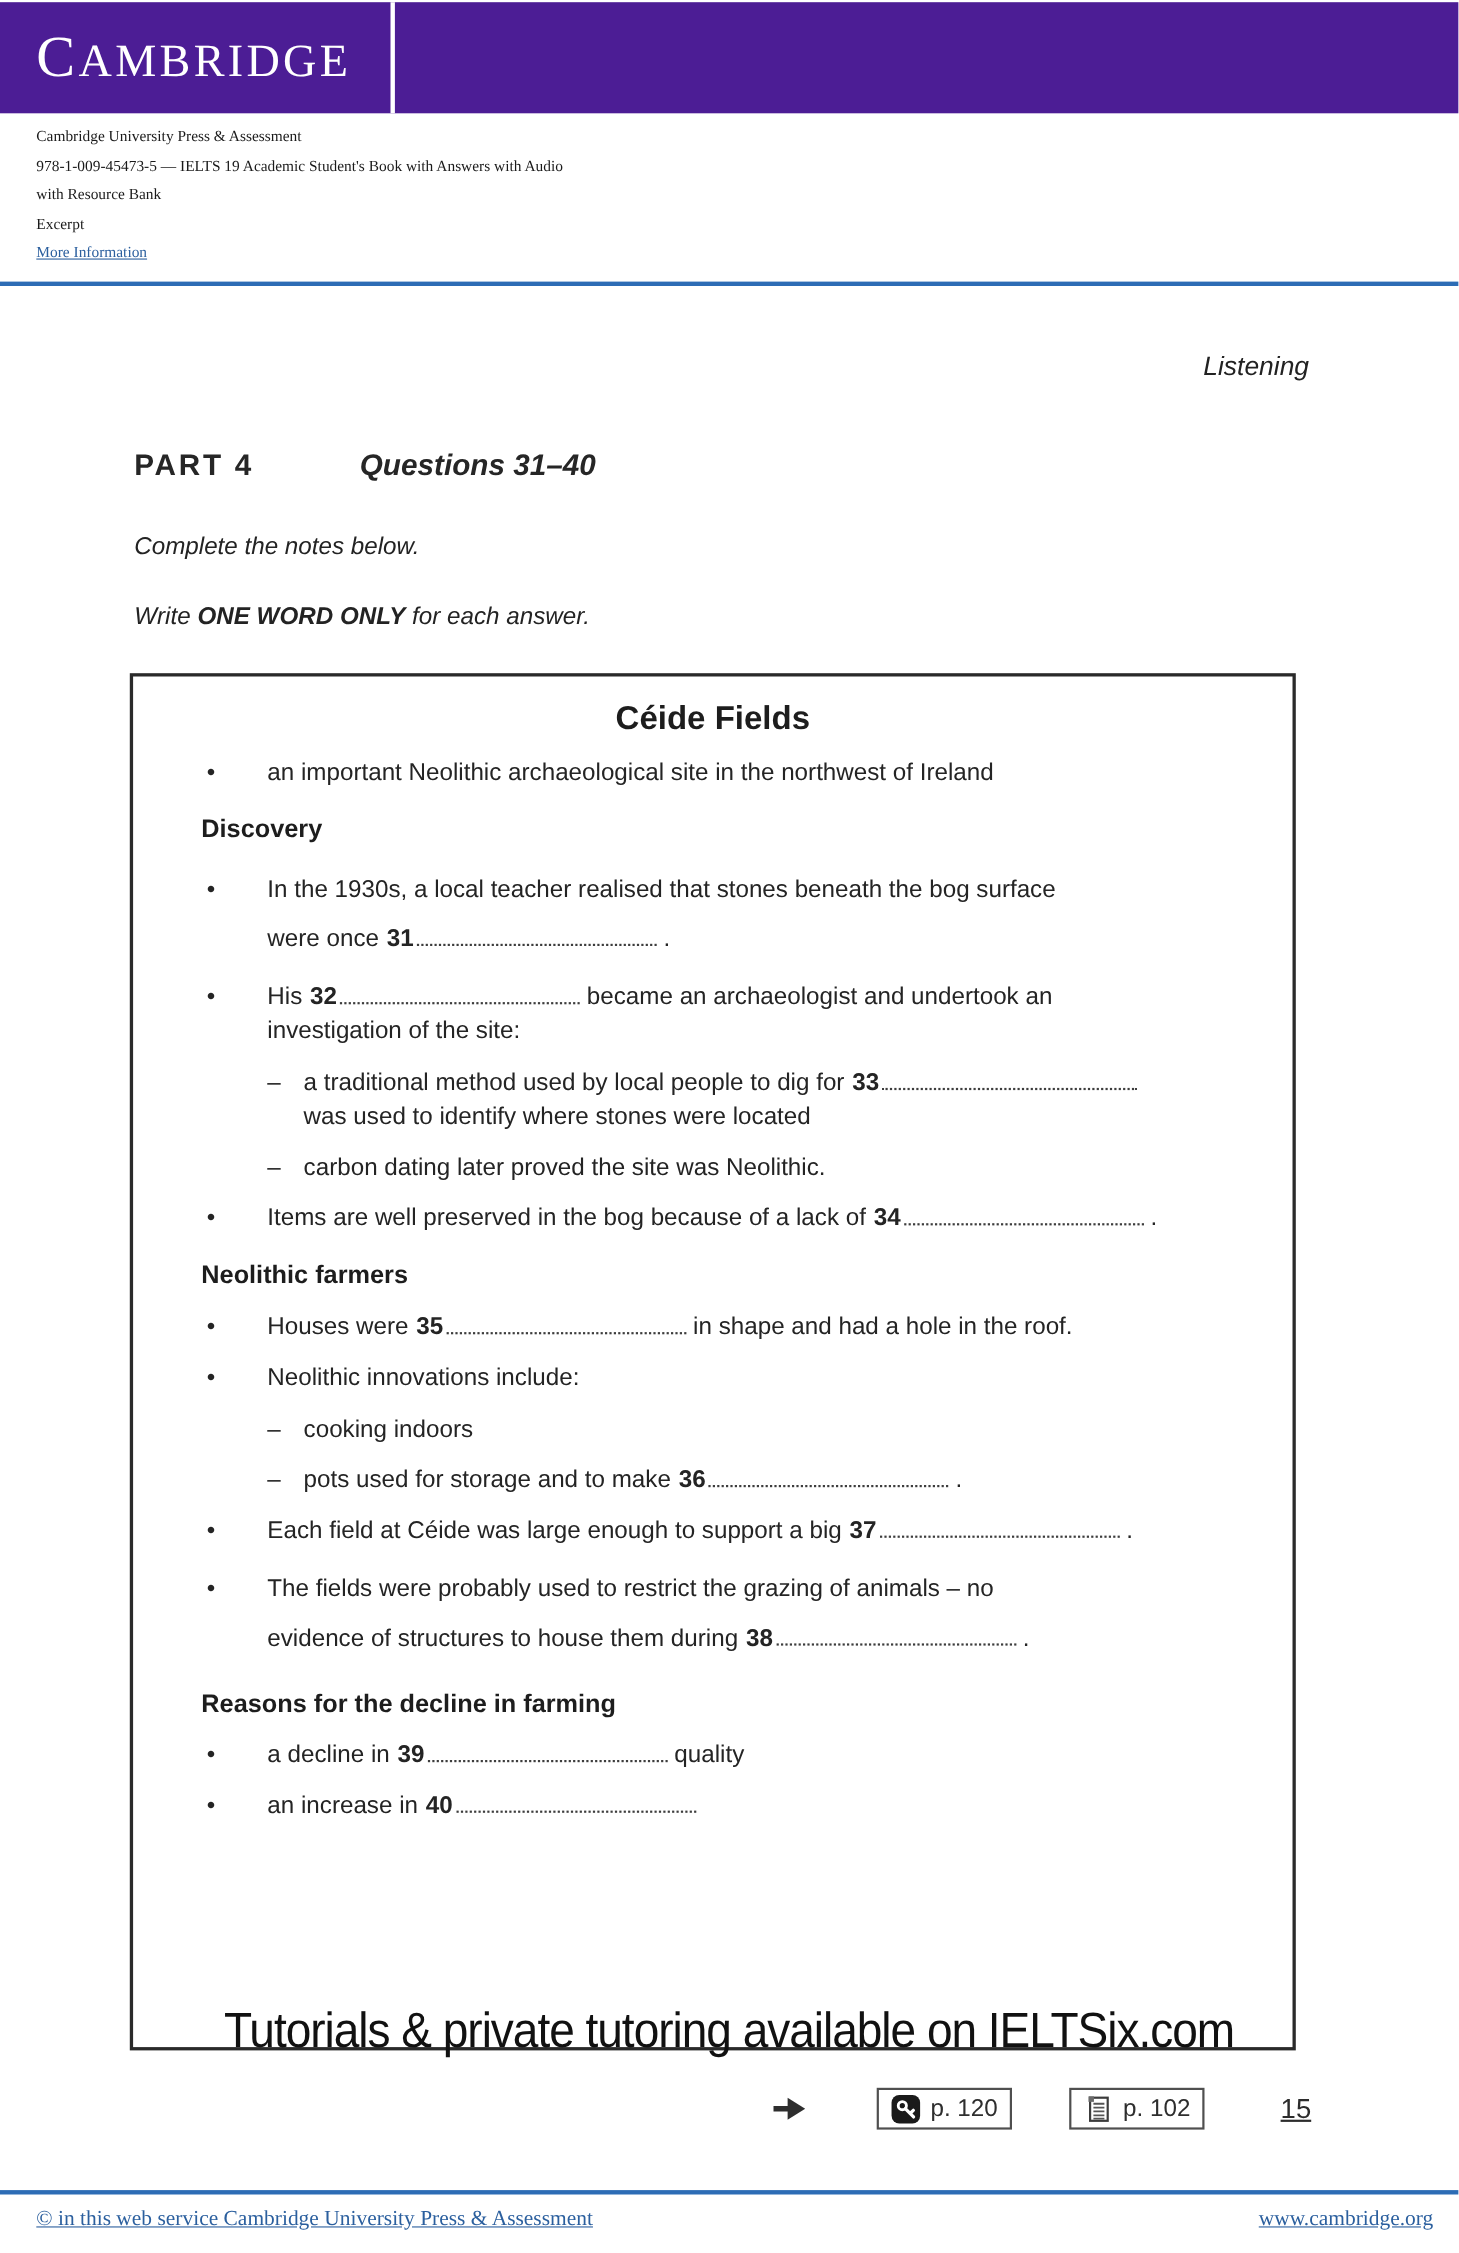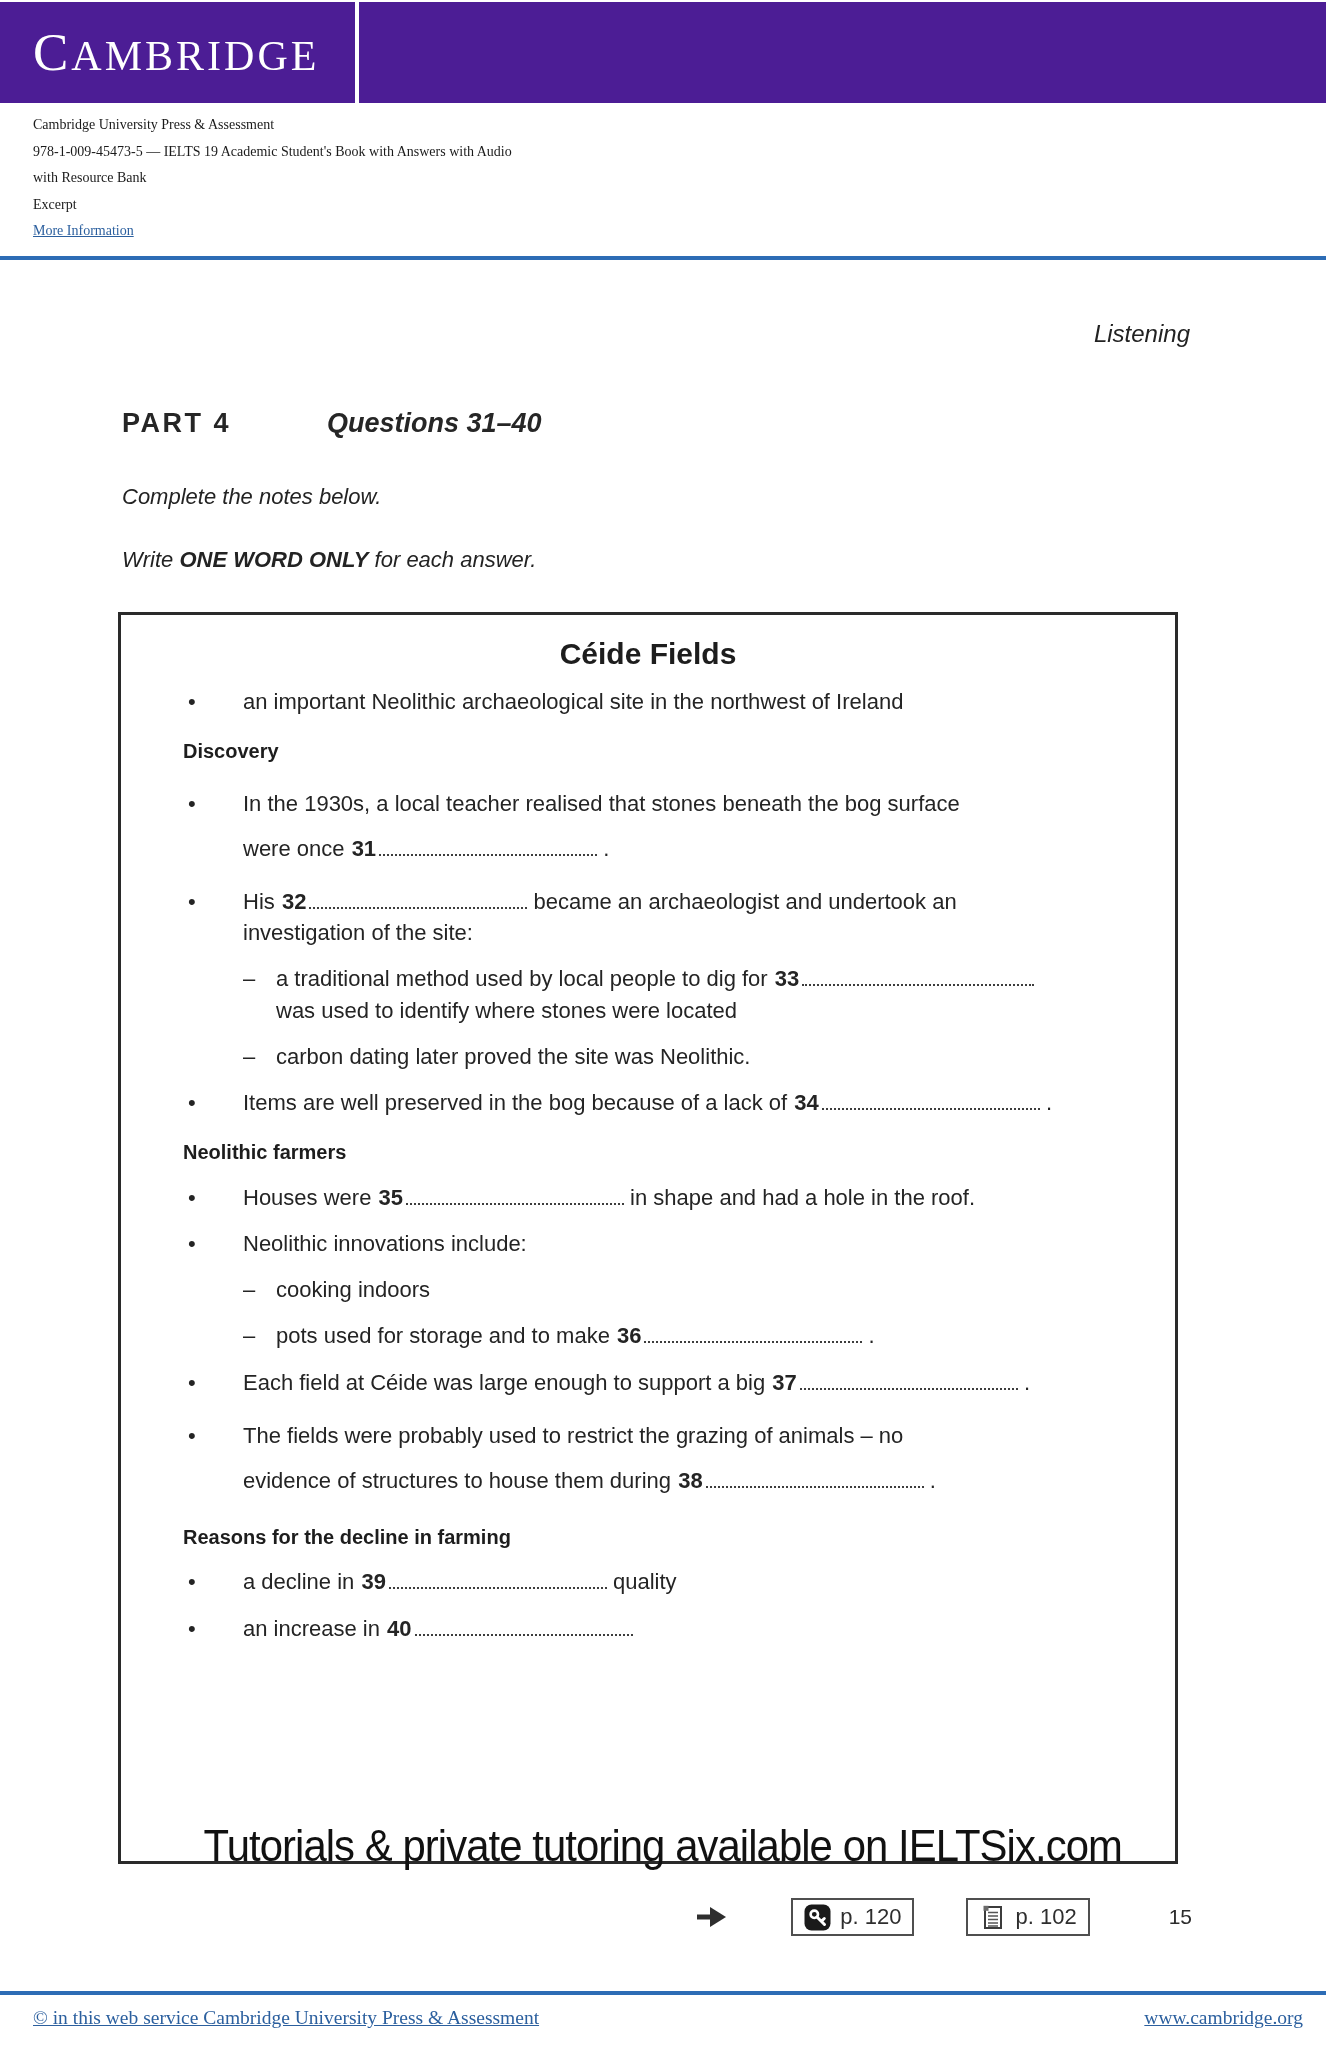--- a/index.html
+++ b/index.html
@@ -31,21 +31,21 @@
   .inst1{top:484px;}
   .inst2{top:547px;}
   .inst2 .b{font-weight:bold;}
 
   
   .notes-box{position:absolute;top:612px;left:118px;width:1060px;height:1252px;
              border:3px solid #2a2a2a;box-sizing:border-box;padding-top:22px;overflow:hidden;}
   .notes-title{text-align:center;font-size:30px;font-weight:bold;color:#1d1d1d;margin-bottom:8px;}
   .note-item{position:relative;font-size:22px;line-height:1.42;color:#242424;
              margin-top:15px;padding-right:34px;}
-  .note-item.heading{margin-left:62px;margin-top:20px;font-weight:bold;font-size:20px;color:#1d1d1d;}
+  .note-item.heading{margin-left:62px;margin-top:20px;font-weight:bold;font-size:23px;color:#1d1d1d;}
   .note-item.bullet{margin-left:122px;}
   .note-item.dash{margin-left:155px;}
   .note-item.spread{line-height:2.05;}
   .marker{position:absolute;top:0;}
   .bullet > .marker{left:-55px;}
   .dash  > .marker{left:-33px;}
   .qnum{font-weight:bold;padding:0 3px 0 1px;}
   .blank{display:inline-block;width:218px;height:13px;
          border-bottom:2.6px dotted #3d3d3d;vertical-align:baseline;}
   .blank.wide{width:232px;}
@@ -55,21 +55,21 @@
          font-size:45px;color:#111;letter-spacing:-1px;}
   .promo span{display:inline-block;transform:scaleX(0.93);}
 
   
   .refs-row{position:absolute;top:1898px;right:134px;display:flex;align-items:center;gap:39px;}
   .ref-arrow{display:inline-flex;margin-right:12px;}
   .ref-box{display:inline-flex;align-items:center;border:2px solid #4f4f4f;background:#fff;
            height:38px;padding:0 11px;margin-left:13px;gap:9px;box-sizing:border-box;}
   .ref-label{font-size:22px;color:#2e2e2e;}
   .icon{display:inline-flex;}
-  .page-number{font-size:21px;color:#2c2c2c;margin-left:40px;}
+  .page-number{font-size:25px;color:#2c2c2c;margin-left:30px;text-decoration:underline;}
 
   
   .footer-row{position:absolute;top:2007px;left:33px;right:23px;display:flex;
               justify-content:space-between;font-family:"Liberation Serif",serif;font-size:19.5px;}
 </style>
 </head>
 <body>
 
 <div class="top-bar" style="background: #4c1d95;">
   <div class="logo">CAMBRIDGE</div>

